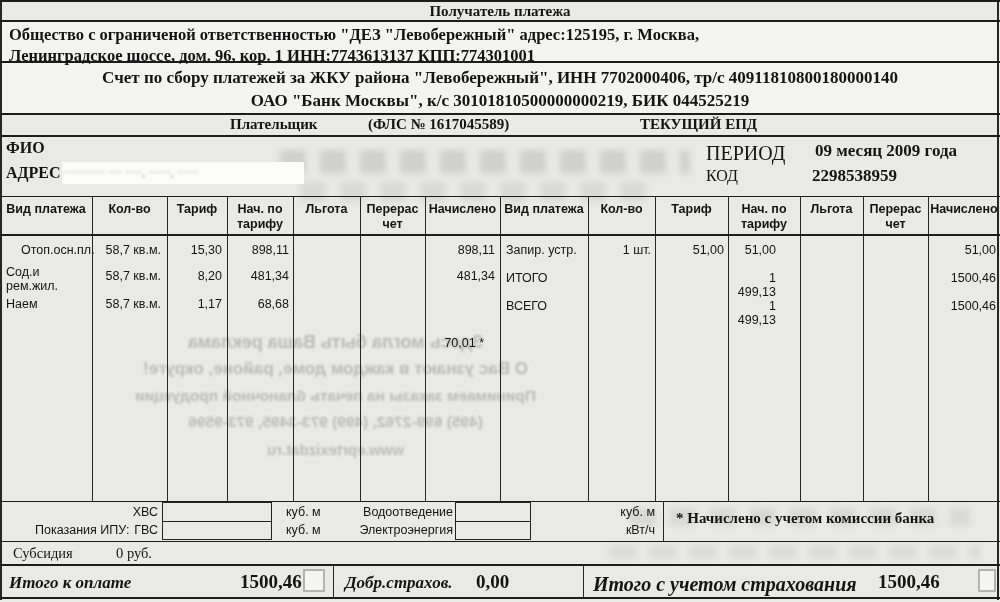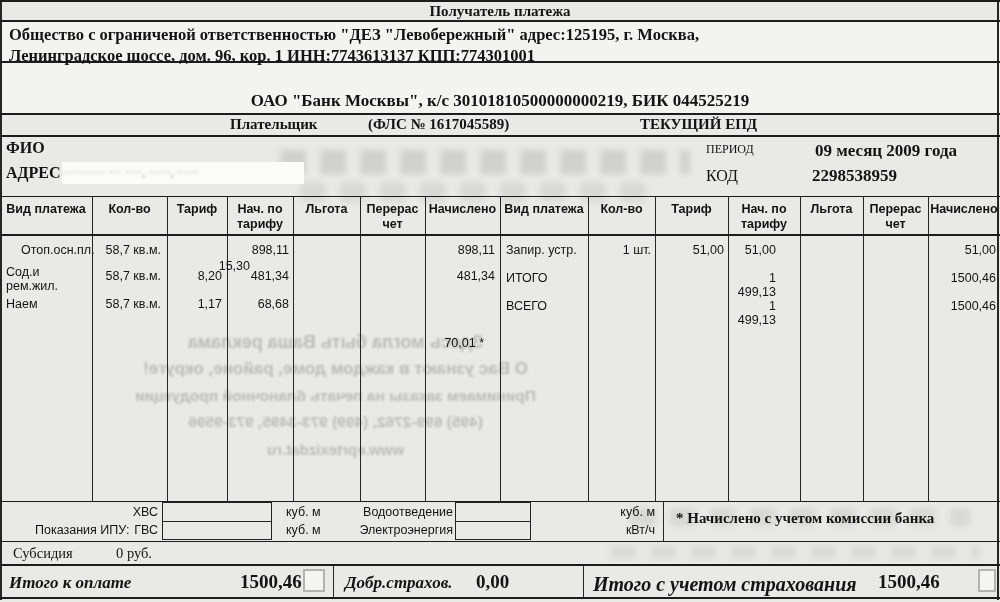--- a/index.html
+++ b/index.html
@@ -57,34 +57,35 @@
 
   <div class="abs serif b tc" style="left:0;top:3px;width:1000px;font-size:15px;z-index:5;">Получатель платежа</div>
   <div class="hline" style="top:20px;height:2px;"></div>
 
   <div class="lightrow" style="top:22px;height:39px;"></div>
   <div class="abs serif b" style="left:9px;top:25px;width:985px;font-size:16.5px;z-index:5;">Общество с ограниченой ответственностью "ДЕЗ "Левобережный" адрес:125195,  г. Москва,</div>
   <div class="abs serif b" style="left:9px;top:46px;width:985px;font-size:16.5px;z-index:5;">Ленинградское шоссе,  дом. 96,  кор. 1 ИНН:7743613137 КПП:774301001</div>
   <div class="hline" style="top:61px;height:2px;"></div>
 
   <div class="lightrow" style="top:63px;height:50px;"></div>
+  <div class="abs serif b tc" style="left:0;top:68px;width:1000px;font-size:17px;z-index:5;">Счет по сбору платежей за ЖКУ района "Левобережный", ИНН 7702000406, тр/с 40911810800180000140</div>
   <div class="abs serif b tc" style="left:0;top:91px;width:1000px;font-size:17px;z-index:5;">ОАО "Банк Москвы", к/с 30101810500000000219, БИК 044525219</div>
   <div class="hline" style="top:113px;height:2px;"></div>
 
   <div class="abs serif b" style="left:230px;top:116px;font-size:15px;z-index:5;">Плательщик</div>
   <div class="abs serif b" style="left:368px;top:116px;font-size:15px;z-index:5;">(ФЛС № 1617045589)</div>
   <div class="abs serif b" style="left:640px;top:116px;font-size:15px;z-index:5;">ТЕКУЩИЙ ЕПД</div>
   <div class="hline" style="top:135px;height:2px;"></div>
 
   <div class="abs serif b" style="left:6px;top:139px;font-size:16px;z-index:5;">ФИО</div>
   <div class="abs serif b" style="left:6px;top:164px;font-size:16px;z-index:5;">АДРЕС</div>
   <div class="redact" style="left:62px;top:162px;width:242px;height:22px;">
     <span>·········· ··· ····, ·····, ·····</span>
   </div>
-  <div class="abs serif" style="left:706px;top:142px;font-size:12px;z-index:5;">ПЕРИОД</div>
+  <div class="abs serif" style="left:706px;top:142px;font-size:20px;z-index:5;">ПЕРИОД</div>
   <div class="abs serif b" style="left:815px;top:141px;font-size:17px;z-index:5;">09 месяц 2009 года</div>
   <div class="abs serif" style="left:706px;top:167px;font-size:16px;z-index:5;">КОД</div>
   <div class="abs serif b" style="left:812px;top:166px;font-size:17px;z-index:5;">2298538959</div>
 
   <div class="hline" style="top:196px;height:1px;"></div>
   <div class="hline" style="top:234px;height:2px;"></div>
   <div class="vline" style="left:92px;top:196px;height:305px;"></div>
   <div class="vline" style="left:167px;top:196px;height:305px;"></div>
   <div class="vline" style="left:227px;top:196px;height:305px;"></div>
   <div class="vline" style="left:293px;top:196px;height:305px;"></div>
@@ -109,21 +110,21 @@
   <div class="hcell" style="left:500px;width:88px;">Вид платежа</div>
   <div class="hcell" style="left:588px;width:67px;">Кол-во</div>
   <div class="hcell" style="left:655px;width:73px;">Тариф</div>
   <div class="hcell" style="left:728px;width:72px;">Нач. по тарифу</div>
   <div class="hcell" style="left:800px;width:63px;">Льгота</div>
   <div class="hcell" style="left:863px;width:65px;">Перерас чет</div>
   <div class="hcell" style="left:928px;width:72px;">Начислено</div>
 
   <div class="cell sans" style="left:6px;top:243px;width:84px;margin-left:15px;">Отоп.осн.пл.</div>
   <div class="cell sans tr" style="left:92px;top:243px;width:69px;">58,7 кв.м.</div>
-  <div class="cell sans tr" style="left:167px;top:259px;width:55px;padding-left:28px;">15,30</div>
+  <div class="cell sans tr" style="left:167px;top:243px;width:55px;">15,30</div>
   <div class="cell sans tr" style="left:227px;top:243px;width:62px;">898,11</div>
   <div class="cell sans tr" style="left:425px;top:243px;width:70px;">898,11</div>
 
   <div class="cell sans" style="left:6px;top:265px;width:62px;">Сод.и рем.жил.</div>
   <div class="cell sans tr" style="left:92px;top:269px;width:69px;">58,7 кв.м.</div>
   <div class="cell sans tr" style="left:167px;top:269px;width:55px;">8,20</div>
   <div class="cell sans tr" style="left:227px;top:269px;width:62px;">481,34</div>
   <div class="cell sans tr" style="left:425px;top:269px;width:70px;">481,34</div>
 
   <div class="cell sans" style="left:6px;top:297px;width:84px;">Наем</div>

